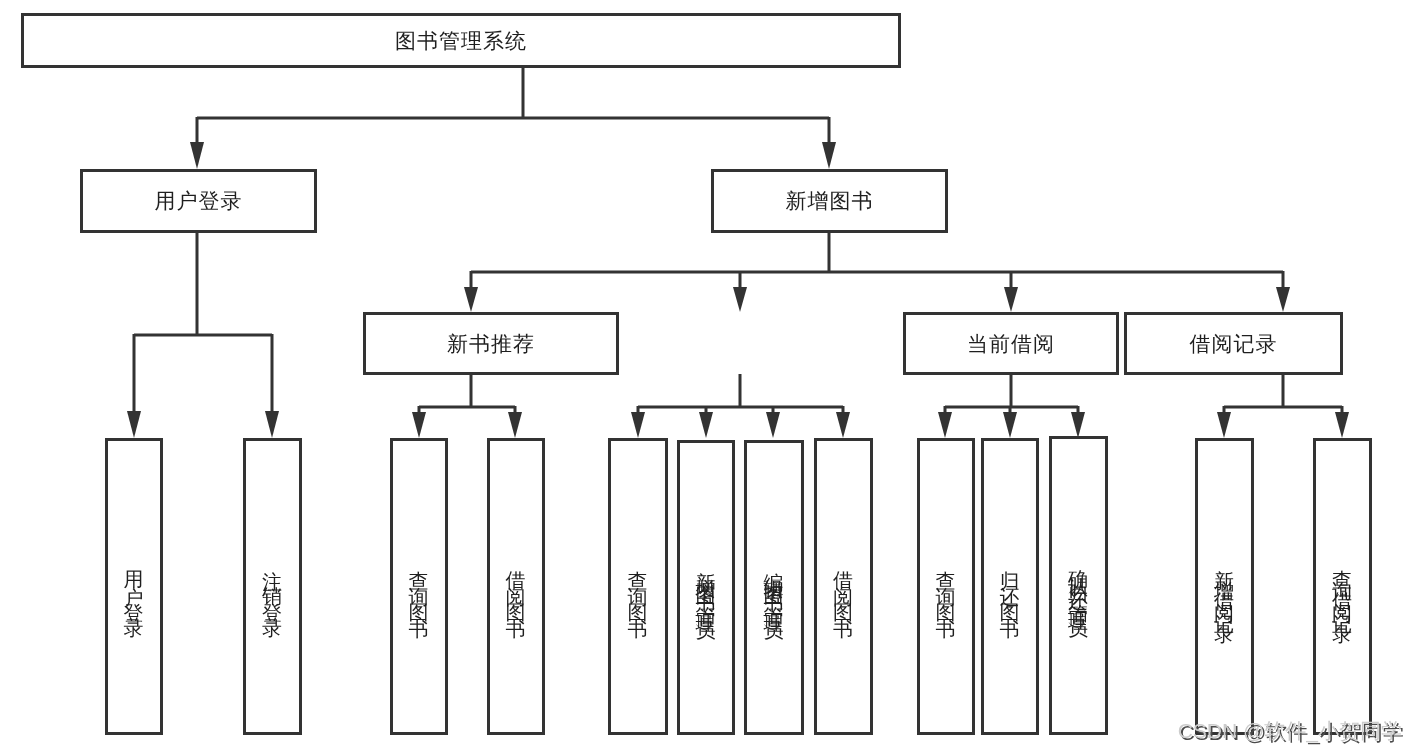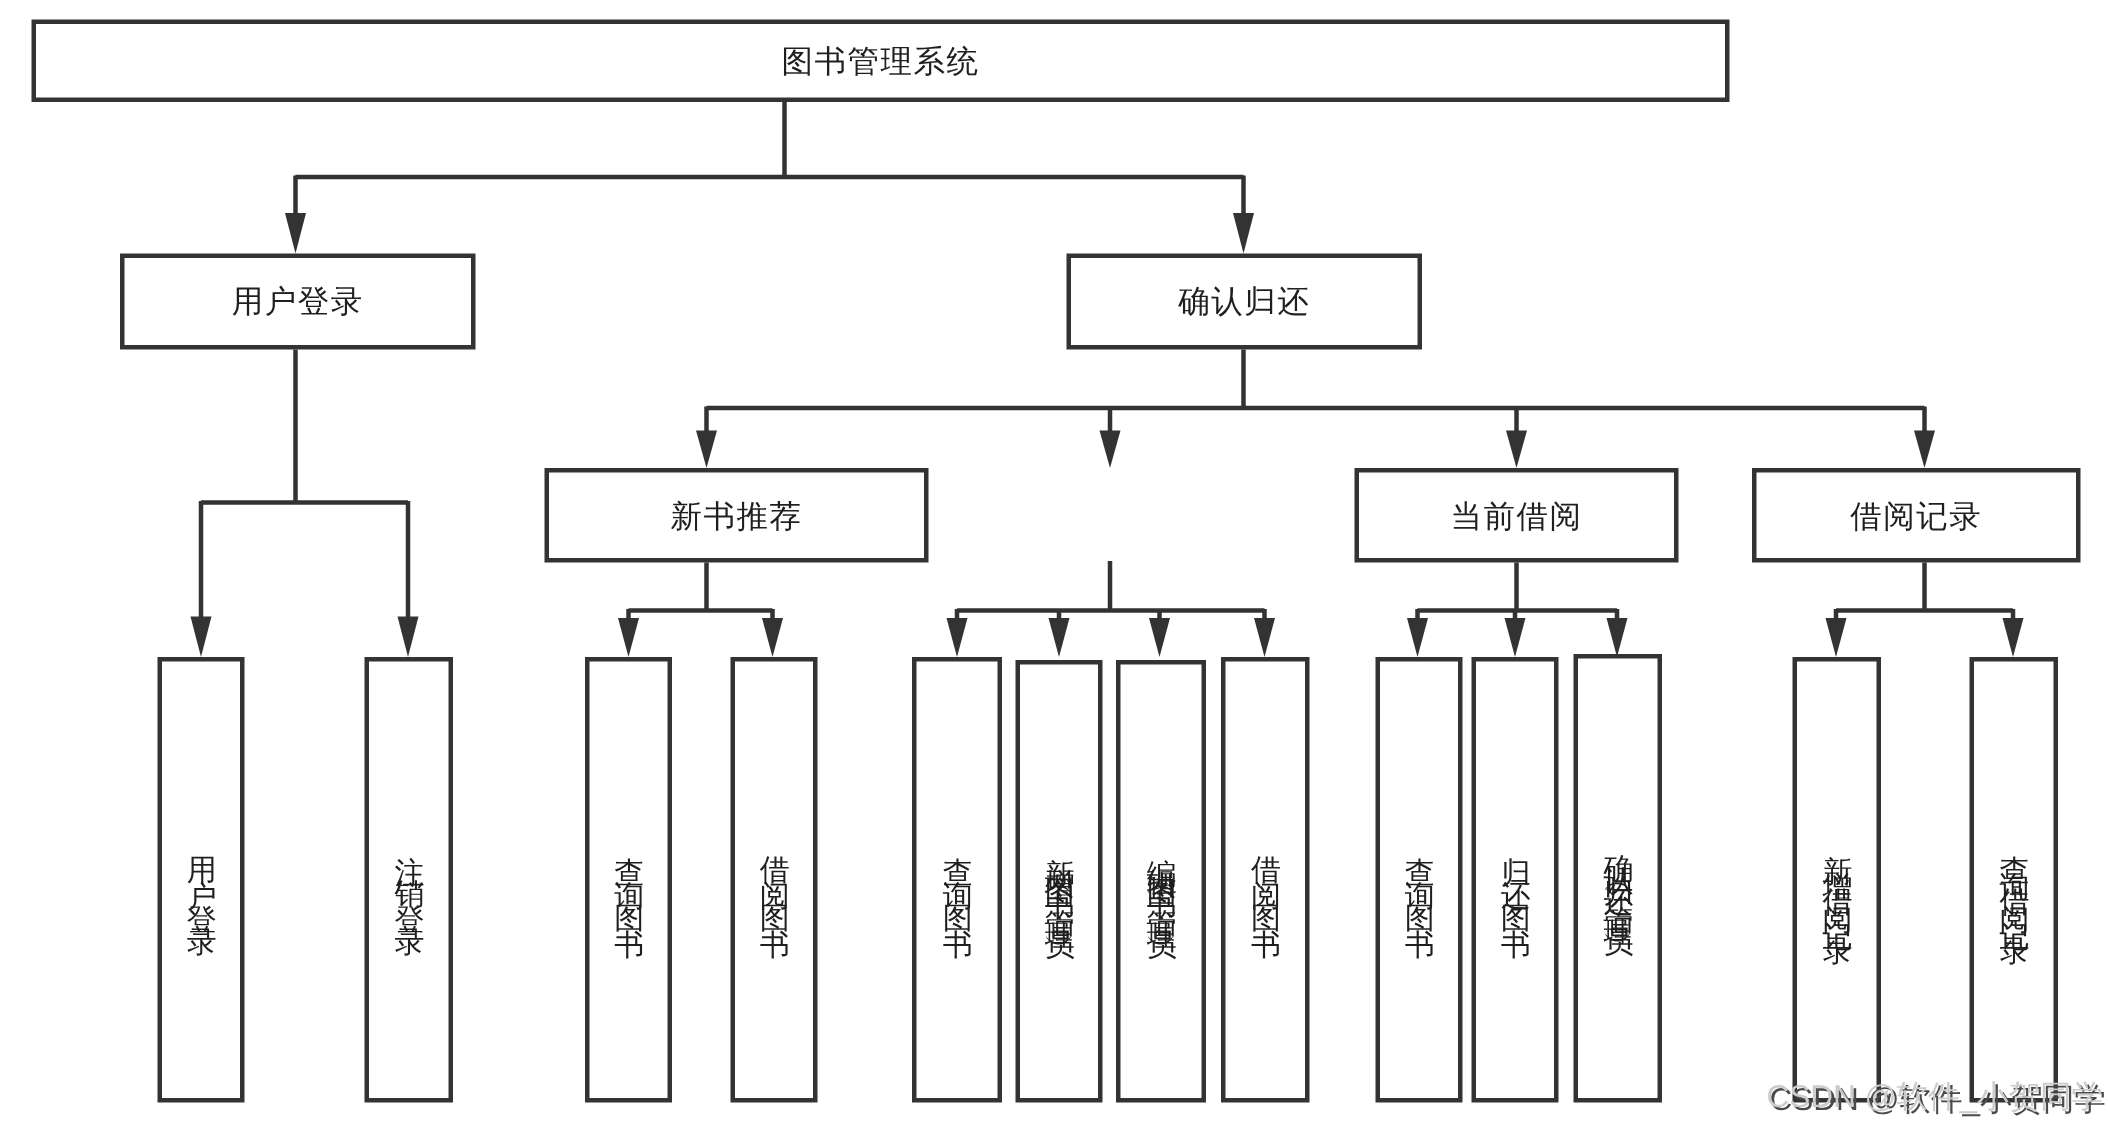--- a/index.html
+++ b/index.html
@@ -82,38 +82,38 @@
     <path d="M1011 374 V407 M945 407 H1078 M945 406 V414 M1010 406 V414 M1078 406 V414"></path>
     <polygon points="938,412 952,412 945,438"></polygon>
     <polygon points="1003,412 1017,412 1010,438"></polygon>
     <polygon points="1071,412 1085,412 1078,438"></polygon>
 
     <path d="M1283 374 V407 M1224 407 H1342 M1224 406 V414 M1342 406 V414"></path>
     <polygon points="1217,412 1231,412 1224,438"></polygon>
     <polygon points="1335,412 1349,412 1342,438"></polygon>
   </svg>
 
-  <div class="box h" style="left:21px;top:13px;width:1132px;height:55px">
+  <div class="box h" style="left:21px;top:13px;width:880px;height:55px">
     <span>图书管理系统</span>
   </div>
 
   <div class="box h" style="left:80px;top:169px;width:237px;height:64px">
     <span>用户登录</span>
   </div>
   <div class="box h" style="left:711px;top:169px;width:237px;height:64px">
-    <span>确认归还</span>
+    <span>新增图书</span>
   </div>
 
   <div class="box h" style="left:363px;top:312px;width:256px;height:63px">
     <span>新书推荐</span>
   </div>
   <div class="box h" style="left:903px;top:312px;width:216px;height:63px">
     <span>当前借阅</span>
   </div>
-  <div class="box h" style="left:1168px;top:312px;width:219px;height:63px">
+  <div class="box h" style="left:1124px;top:312px;width:219px;height:63px">
     <span>借阅记录</span>
   </div>
 
   <div class="box v ls-wide" style="left:105px;top:438px;width:58px;height:297px">
     <span>用户登录</span>
   </div>
   <div class="box v ls-wide" style="left:243px;top:438px;width:59px;height:297px">
     <span>注销登录</span>
   </div>
 

